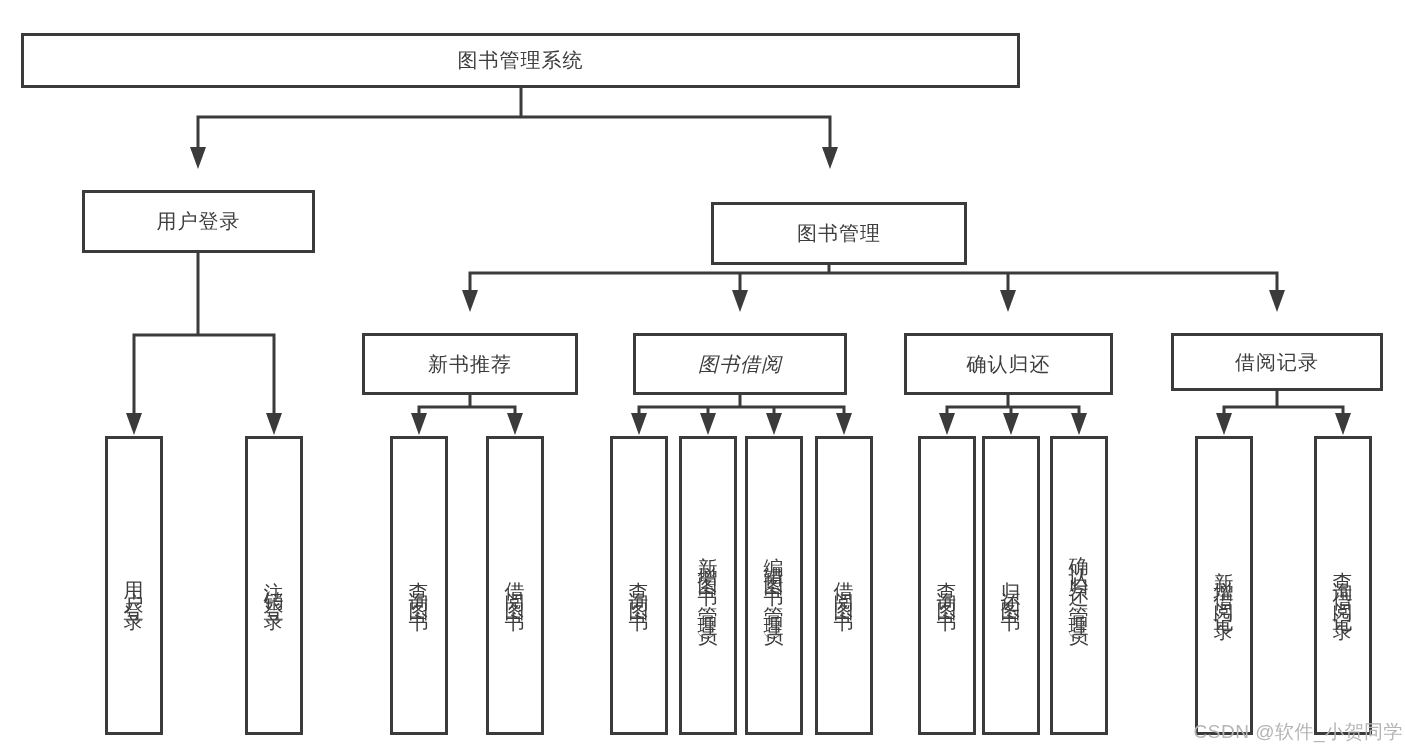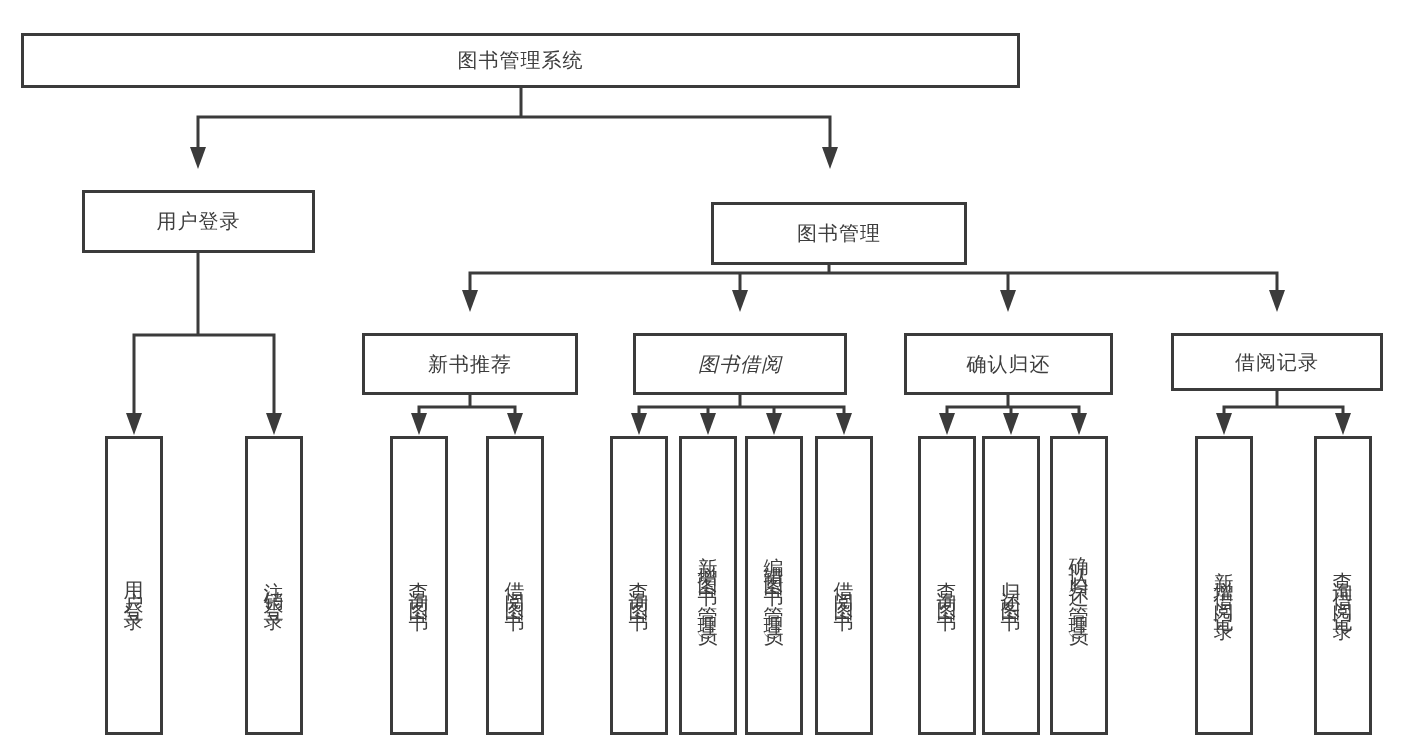--- a/index.html
+++ b/index.html
@@ -135,14 +135,15 @@
   <div class="box v" style="left:745px; top:436px; width:58px; height:299px;">编辑图书（管理员）</div>
   <div class="box v" style="left:815px; top:436px; width:58px; height:299px;">借阅图书</div>
 
   <div class="box v" style="left:918px; top:436px; width:58px; height:299px;">查询图书</div>
   <div class="box v" style="left:982px; top:436px; width:58px; height:299px;">归还图书</div>
   <div class="box v" style="left:1050px; top:436px; width:58px; height:299px;">确认归还（管理员）</div>
 
   <div class="box v" style="left:1195px; top:436px; width:58px; height:299px;">新增借阅记录</div>
   <div class="box v" style="left:1314px; top:436px; width:58px; height:299px;">查询借阅记录</div>
 
+  <div class="watermark">CSDN @软件_小贺同学</div>
 
 </div>
 
 </body></html>

